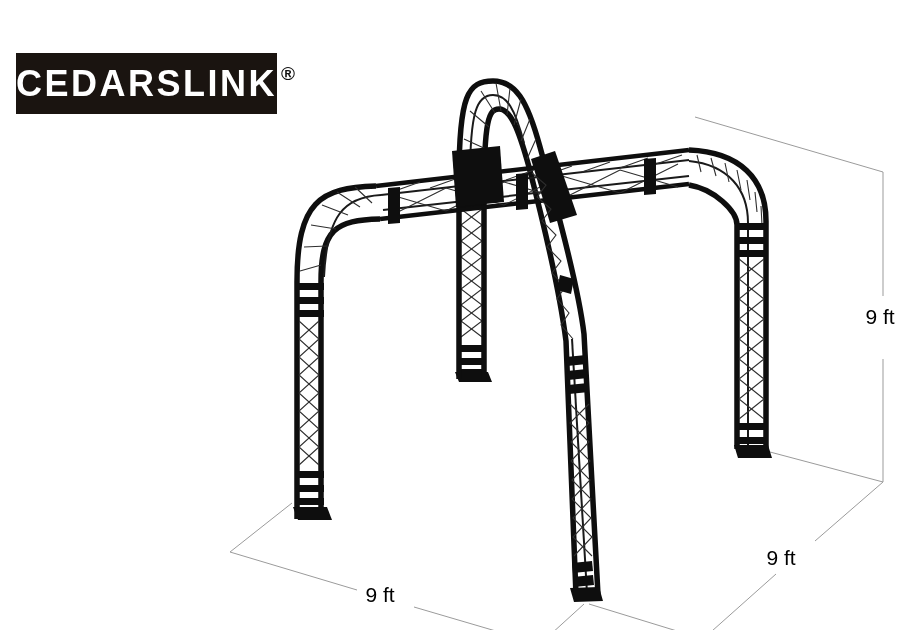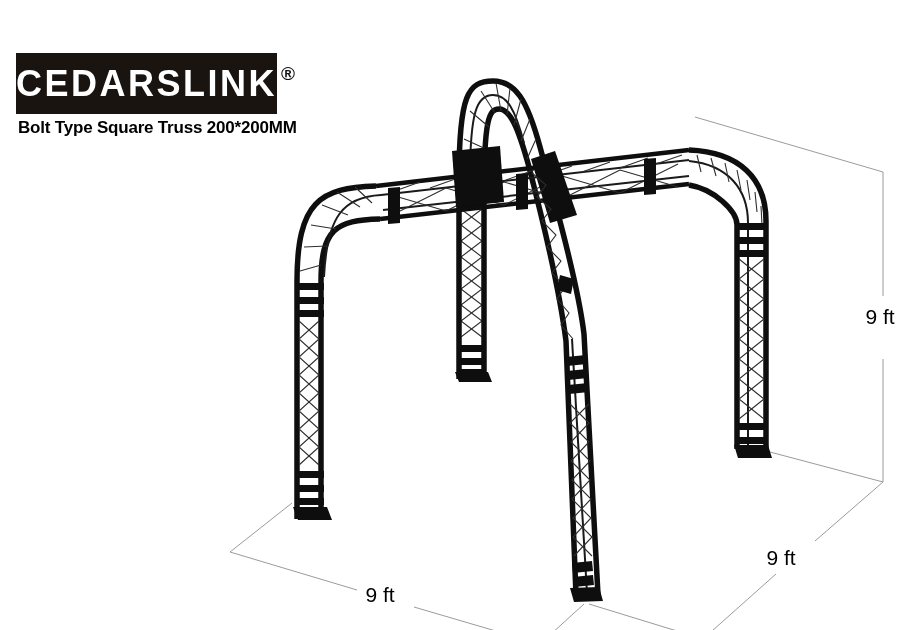--- a/index.html
+++ b/index.html
@@ -33,21 +33,20 @@
 </style>
 </head>
 <body>
 
 <div class="stage">
 
   <div class="logo-box">
     <span class="logo-text">CEDARSLINK</span>
   </div>
   <span class="reg-mark">®</span>
-  <div class="tagline">Bolt Type Square Truss 200*200MM</div>
 
   <svg class="drawing" width="919" height="630" viewBox="0 0 919 630">
 
     <g>
       <path class="dim" d="M 695,78 L 883,133 L 883,257"></path>
       <path class="dim" d="M 883,320 L 883,443"></path>
       <path class="dim" d="M 883,443 L 770,413"></path>
       <path class="dim" d="M 883,443 L 815,502"></path>
       <path class="dim" d="M 776,535 L 703,600"></path>
       <path class="dim" d="M 703,600 L 589,565"></path>

